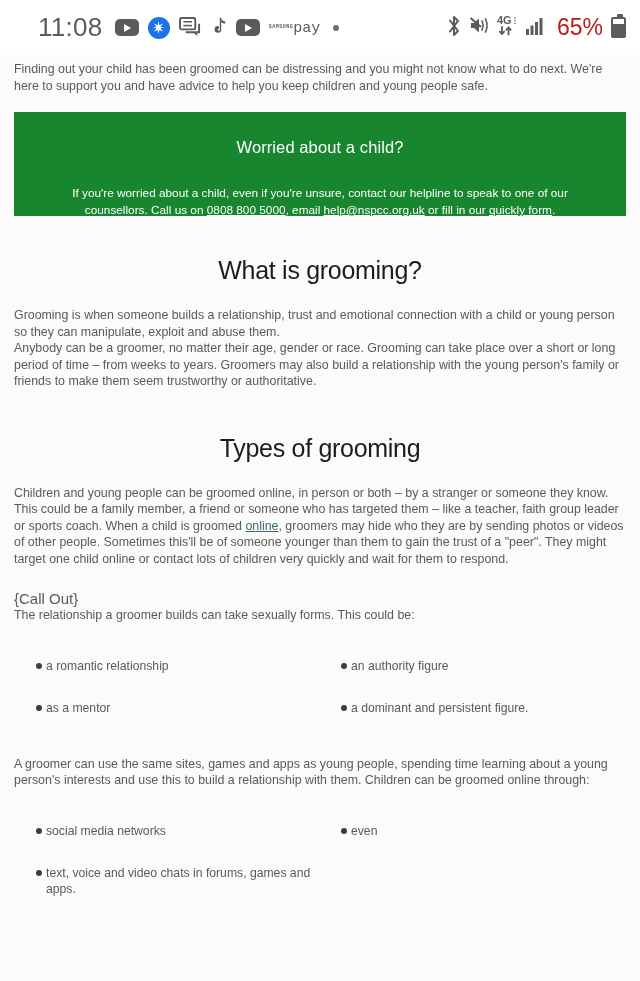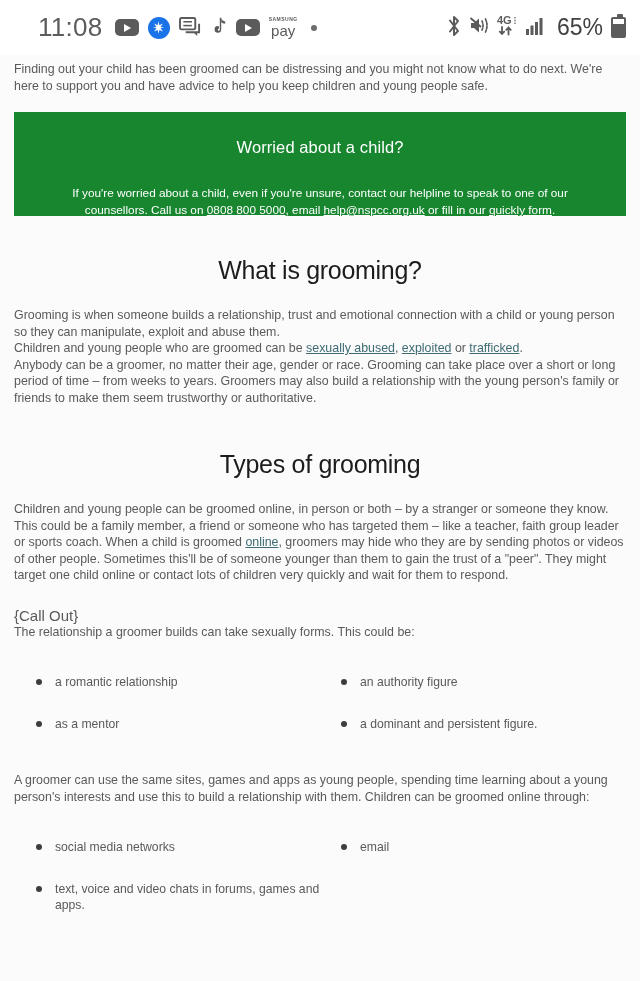--- a/index.html
+++ b/index.html
@@ -75,24 +75,25 @@
     align-items: center;
     justify-content: center;
   }
 
   .chat-icon { width: 23px; height: 21px; position: relative; }
 
   .tiktok-icon { width: 16px; height: 21px; }
 
   .samsung-pay {
     display: flex;
-    flex-direction: column;
+    flex-direction: row;
     align-items: center;
     line-height: 1;
     color: #5b5b5b;
+    font-family: Liberation Mono, monospace;
   }
   .samsung-pay .sp-top {
     font-size: 5px;
     letter-spacing: 0.5px;
     font-weight: 700;
   }
   .samsung-pay .sp-bot {
     font-size: 15px;
     font-weight: 400;
     margin-top: 1px;
@@ -100,21 +101,21 @@
 
   .status-dot {
     width: 6px; height: 6px;
     border-radius: 50%;
     background: #6d6d6d;
     margin: 0 4px;
   }
 
   #battery-pct {
     font-size: 23px;
-    color: #404040;
+    color: #b91c1c;
     margin-left: 4px;
     margin-right: 1px;
     white-space: nowrap;
   }
 
   .battery-shape {
     width: 15px; height: 21px;
     border: 2px solid #5c5c5c;
     border-radius: 2px;
     position: relative;
@@ -192,21 +193,21 @@
     display: grid;
     grid-template-columns: 1fr 1fr;
     column-gap: 20px;
     row-gap: 26px;
     margin: 34px 0 0 0;
     padding: 0 0 0 22px;
   }
   .bullet-item {
     display: flex;
     align-items: flex-start;
-    gap: 13px;
+    gap: 4px;
     font-size: 12.2px;
     line-height: 16px;
     color: #5a5a5a;
   }
   .bullet-dot {
     width: 6px;
     height: 6px;
     border-radius: 50%;
     background: #3d3d3d;
     flex: 0 0 auto;
@@ -319,21 +320,20 @@
     <div id="worried-title">Worried about a child?</div>
     <div id="worried-body">
       <span>If you're worried about a child, even if you're unsure, contact our helpline to speak to one of our counsellors. Call us on </span><a class="green-link" href="#">0808 800 5000</a><span>, email </span><a class="green-link" href="#">help@nspcc.org.uk</a><span> or fill in our </span><a class="green-link" href="#">quickly form</a><span>.</span>
     </div>
   </div>
 
   <h2 class="section-heading" id="heading-what-is-grooming">What is grooming?</h2>
 
   <p class="body-text">Grooming is when someone builds a relationship, trust and emotional connection with a child or young person so they can manipulate, exploit and abuse them.</p>
 
-  <p class="body-text para-gap"><span>Children and young people who are groomed can be </span><a class="inline-link" href="#">sexually abused</a><span>, </span><a class="inline-link" href="#">exploited</a><span> or </span><a class="inline-link" href="#">trafficked</a><span>.</span></p>
 
   <p class="body-text para-gap">Anybody can be a groomer, no matter their age, gender or race. Grooming can take place over a short or long period of time – from weeks to years. Groomers may also build a relationship with the young person's family or friends to make them seem trustworthy or authoritative.</p>
 
   <h2 class="section-heading" id="heading-types-of-grooming">Types of grooming</h2>
 
   <p class="body-text"><span>Children and young people can be groomed online, in person or both – by a stranger or someone they know. This could be a family member, a friend or someone who has targeted them – like a teacher, faith group leader or sports coach. When a child is groomed </span><a class="inline-link" href="#">online</a><span>, groomers may hide who they are by sending photos or videos of other people. Sometimes this'll be of someone younger than them to gain the trust of a "peer". They might target one child online or contact lots of children very quickly and wait for them to respond.</span></p>
 
   <div id="callout-label">{Call Out}</div>
 
   <p class="body-text" id="callout-intro">The relationship a groomer builds can take sexually forms. This could be:</p>
@@ -359,21 +359,21 @@
 
   <p class="body-text" id="online-paragraph">A groomer can use the same sites, games and apps as young people, spending time learning about a young person's interests and use this to build a relationship with them. Children can be groomed online through:</p>
 
   <div class="bullet-grid">
     <div class="bullet-item">
       <span class="bullet-dot"></span>
       <span class="bullet-text">social media networks</span>
     </div>
     <div class="bullet-item">
       <span class="bullet-dot"></span>
-      <span class="bullet-text">email</span>
+      <span class="bullet-text">even</span>
     </div>
     <div class="bullet-item">
       <span class="bullet-dot"></span>
       <span class="bullet-text">text, voice and video chats in forums, games and apps.</span>
     </div>
   </div>
 
 </div>
 
 </body></html>

